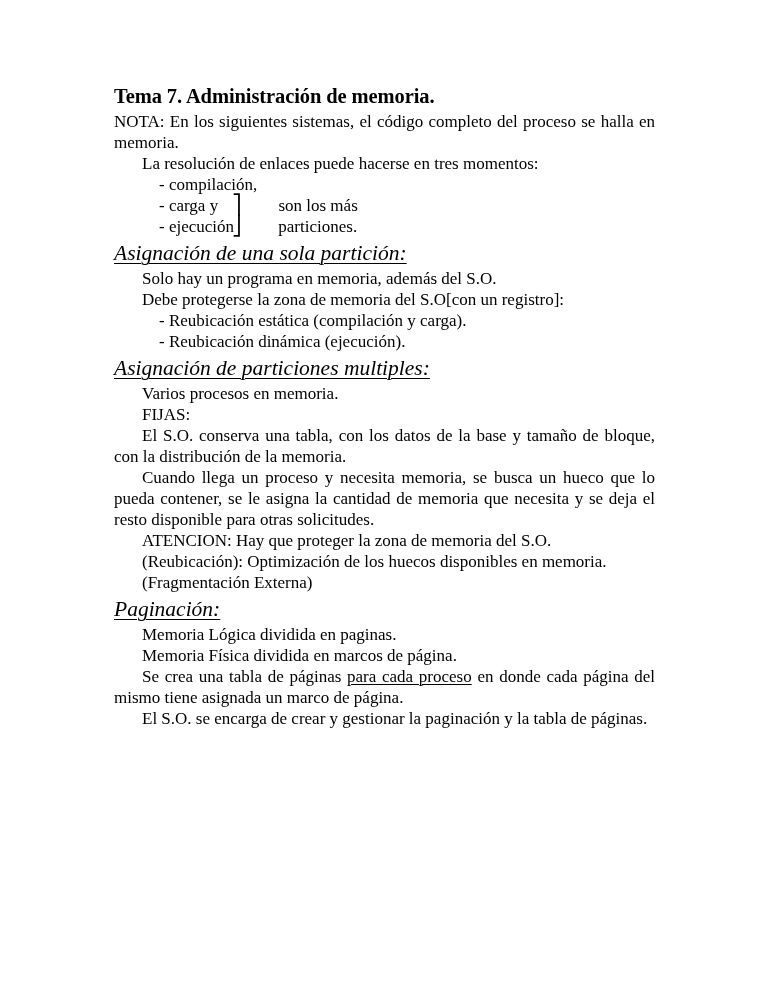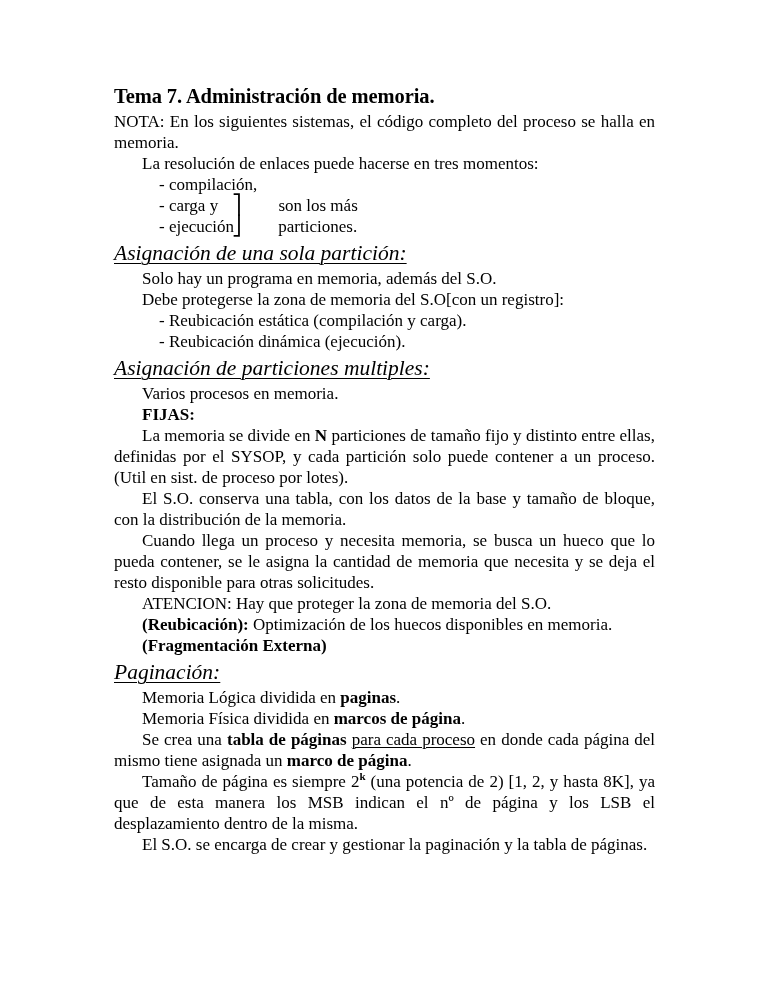--- a/index.html
+++ b/index.html
@@ -69,21 +69,21 @@
   p.line {
     font-size: 17px;
     line-height: 21px;
     margin: 0;
     text-align: left;
     white-space: nowrap;
   }
   p.line.lvl1 { padding-left: 28px; }
   p.line.lvl2 { padding-left: 45px; }
 
-  b, strong { font-weight: bold; }
+  b, strong { font-weight: normal; }
   .ul { text-decoration: underline; text-underline-offset: 2px; text-decoration-thickness: 1px; }
 
   sup.k {
     font-size: 11px;
     font-weight: bold;
     vertical-align: super;
     line-height: 0;
   }
 
   
@@ -138,23 +138,20 @@
     <div class="section-head">
       <span class="u">Asignación de particiones multiples:</span>
     </div>
 
     <p class="line lvl1">Varios procesos en memoria.</p>
 
     <p class="line lvl1">
       <b>FIJAS:</b>
     </p>
 
-    <p class="body indent">
-      <span>La memoria se divide en </span><b>N</b><span> particiones de tamaño fijo y distinto entre ellas, definidas por el SYSOP, y cada partición solo puede contener a un proceso. (Util en sist. de proceso por lotes).</span>
-    </p>
 
 
     <p class="body indent">El S.O. conserva una tabla, con los datos de la base y tamaño de bloque, con la distribución de la memoria.</p>
 
     <p class="body indent">Cuando llega un proceso y necesita memoria, se busca un hueco que lo pueda contener, se le asigna la cantidad de memoria que necesita y se deja el resto disponible para otras solicitudes.</p>
 
     <p class="line lvl1">ATENCION: Hay que proteger la zona de memoria del S.O.</p>
 
     <p class="line lvl1">
       <b>(Reubicación):</b><span> Optimización de los huecos disponibles en memoria.</span>
@@ -173,20 +170,17 @@
     </p>
 
     <p class="line lvl1">
       <span>Memoria Física dividida en </span><b>marcos de página</b><span>.</span>
     </p>
 
     <p class="body indent">
       <span>Se crea una </span><b>tabla de páginas</b><span> </span><span class="ul">para cada proceso</span><span> en donde cada página del mismo tiene asignada un </span><b>marco de página</b><span>.</span>
     </p>
 
-    <p class="body indent">
-      <span>Tamaño de página es siempre 2</span><sup class="k">k</sup><span> (una potencia de 2) [1, 2, y hasta 8K], ya que de esta manera los MSB indican el nº de página y los LSB el desplazamiento dentro de la misma.</span>
-    </p>
 
     <p class="body indent">El S.O. se encarga de crear y gestionar la paginación y la tabla de páginas.</p>
 
   </div>
 </div>
 
 </body></html>

